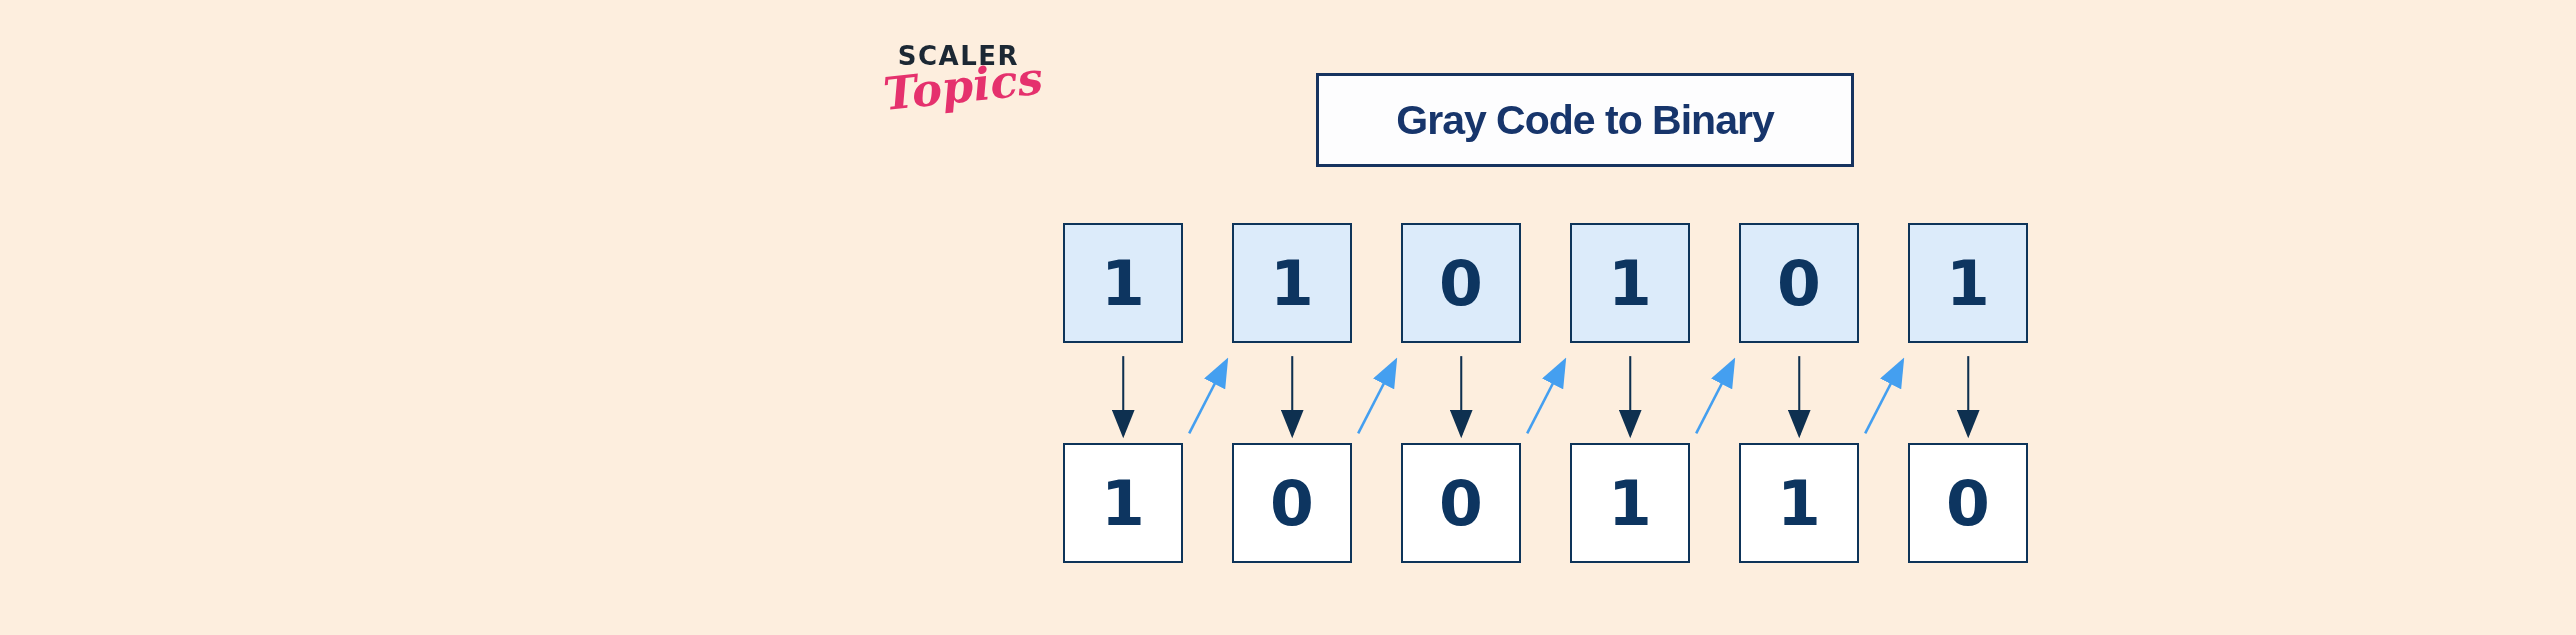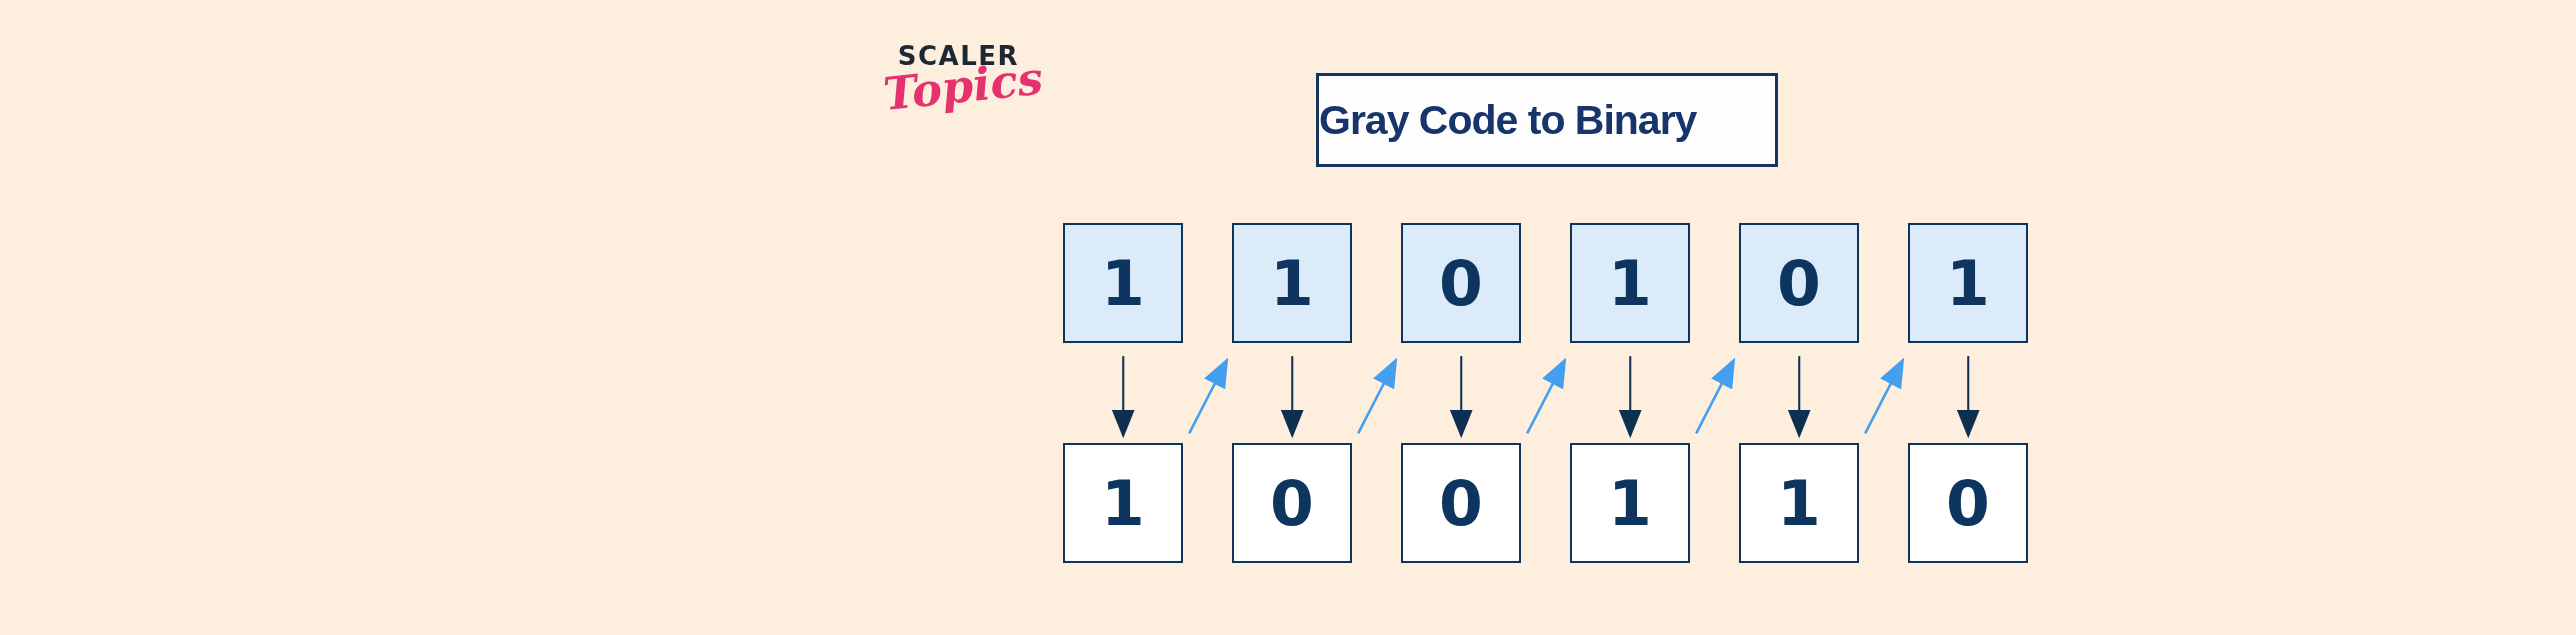--- a/index.html
+++ b/index.html
@@ -40,25 +40,25 @@
     position:absolute;left:0px;top:23px;
     font-size:45px;font-weight:bold;font-style:italic;
     color:var(--script_pink);
     font-family:"DejaVu Serif",serif;
     transform:rotate(-6deg);
     transform-origin:left bottom;
     line-height:1.4;
   }
   
   .title-box{
-    position:absolute;left:1316px;top:73px;width:462px;height:94px;
+    position:absolute;left:1316px;top:73px;width:538px;height:94px;
     background:var(--title_fill);
     border:3.1px solid var(--title_border);
     box-sizing:border-box;
-    display:flex;align-items:center;
+    display:flex;align-items:center;justify-content:center;
   }
   .title-box span{
     font-family:"Liberation Sans",sans-serif;
     font-weight:bold;font-size:41px;letter-spacing:-1px;
     color:var(--title_text);
     white-space:nowrap;
   }
   
   .bit{
     position:absolute;width:120px;height:120px;

